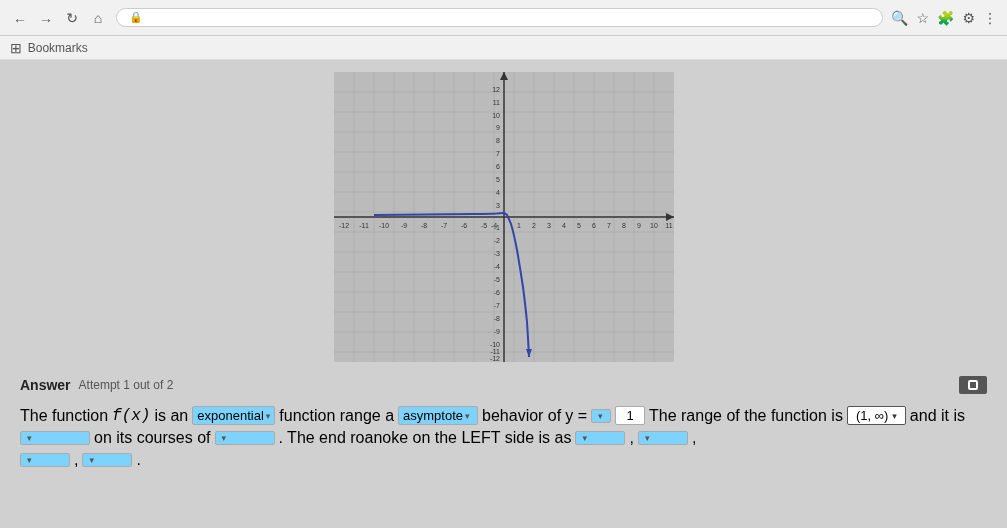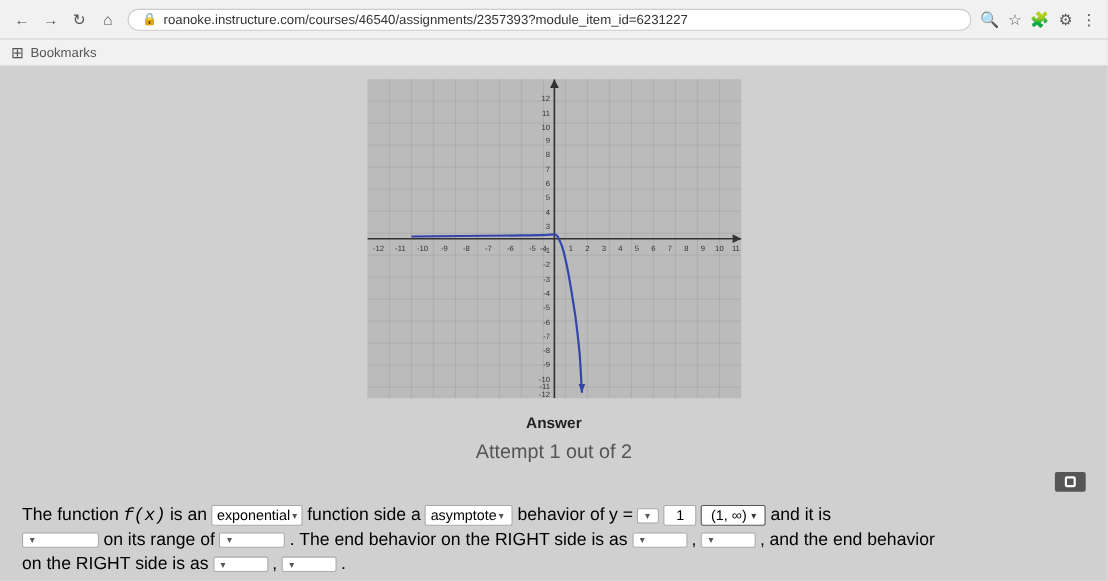--- a/index.html
+++ b/index.html
@@ -95,43 +95,42 @@
     .answer-section {
       background: #d0d0d0;
       padding: 4px 0 0 0;
     }
 
     .answer-header {
       display: flex;
       align-items: center;
       gap: 8px;
       margin-bottom: 12px;
-      flex-direction: column;
     }
     .answer-label {
       font-size: 14px;
       font-weight: bold;
       color: #222;
     }
     .attempt-label {
-      font-size: 18px;
+      font-size: 12px;
       color: #555;
     }
 
     .answer-line {
       display: flex;
       align-items: center;
       flex-wrap: wrap;
       gap: 4px;
       margin-bottom: 4px;
     }
 
     .dropdown-select {
       border: 1px solid #aaa;
-      background: #ffffff;
+      background: #7dd3fc;
       border-radius: 2px;
       padding: 1px 4px;
       font-size: 13px;
       display: inline-flex;
       align-items: center;
       gap: 2px;
       cursor: pointer;
       min-width: 80px;
     }
     .dropdown-arrow {
@@ -170,21 +169,20 @@
 
 <div class="browser-bar">
   <div class="nav-icons">
     <div class="nav-icon">←</div>
     <div class="nav-icon">→</div>
     <div class="nav-icon">↻</div>
     <div class="nav-icon">⌂</div>
   </div>
   <div class="address-bar">
     <span class="lock-icon">🔒</span>
-    <span style="font-size:12px;color:#333;">roanoke.instructure.com/courses/46540/assignments/2357393?module_item_id=6231227</span>
   </div>
   <div class="right-icons">
     <span style="font-size:14px;">🔍</span>
     <span style="font-size:14px;">☆</span>
     <span style="font-size:14px;">🧩</span>
     <span style="font-size:14px;">⚙</span>
     <span style="font-size:14px;">⋮</span>
   </div>
 </div>
 
@@ -321,67 +319,66 @@
     </div>
 
     <div class="answer-line">
       <span>The function</span>
       <span style="font-style:italic;font-family:Liberation Mono, monospace;">f(x)</span>
       <span>is an</span>
       <div class="dropdown-select">
         <span>exponential</span>
         <span class="dropdown-arrow">▾</span>
       </div>
-      <span>function side a</span>
+      <span>function range a</span>
       <div class="dropdown-select">
         <span>asymptote</span>
         <span class="dropdown-arrow">▾</span>
       </div>
       <span>behavior of</span>
       <span>y =</span>
       <div class="dropdown-select" style="min-width:20px;">
         <span></span>
         <span class="dropdown-arrow">▾</span>
       </div>
       <div class="input-box">
         <span>1</span>
       </div>
+      <span>The range of the function is</span>
       <div class="range-box">
         <span>(1, ∞)</span>
         <span class="range-dropdown">▾</span>
       </div>
       <span>and it is</span>
     </div>
 
     <div class="answer-line">
       <div class="dropdown-select" style="min-width:70px;">
         <span></span>
         <span class="dropdown-arrow">▾</span>
       </div>
-      <span>on its range of</span>
+      <span>on its courses of</span>
       <div class="dropdown-select" style="min-width:60px;">
         <span></span>
         <span class="dropdown-arrow">▾</span>
       </div>
-      <span>. The end behavior on the RIGHT side is as</span>
+      <span>. The end roanoke on the LEFT side is as</span>
       <div class="dropdown-select" style="min-width:50px;">
         <span></span>
         <span class="dropdown-arrow">▾</span>
       </div>
       <span>,</span>
       <div class="dropdown-select" style="min-width:50px;">
         <span></span>
         <span class="dropdown-arrow">▾</span>
       </div>
       <span>,</span>
-      <span>and the end behavior</span>
     </div>
 
     <div class="answer-line">
-      <span>on the RIGHT side is as</span>
       <div class="dropdown-select" style="min-width:50px;">
         <span></span>
         <span class="dropdown-arrow">▾</span>
       </div>
       <span>,</span>
       <div class="dropdown-select" style="min-width:50px;">
         <span></span>
         <span class="dropdown-arrow">▾</span>
       </div>
       <span>.</span>

